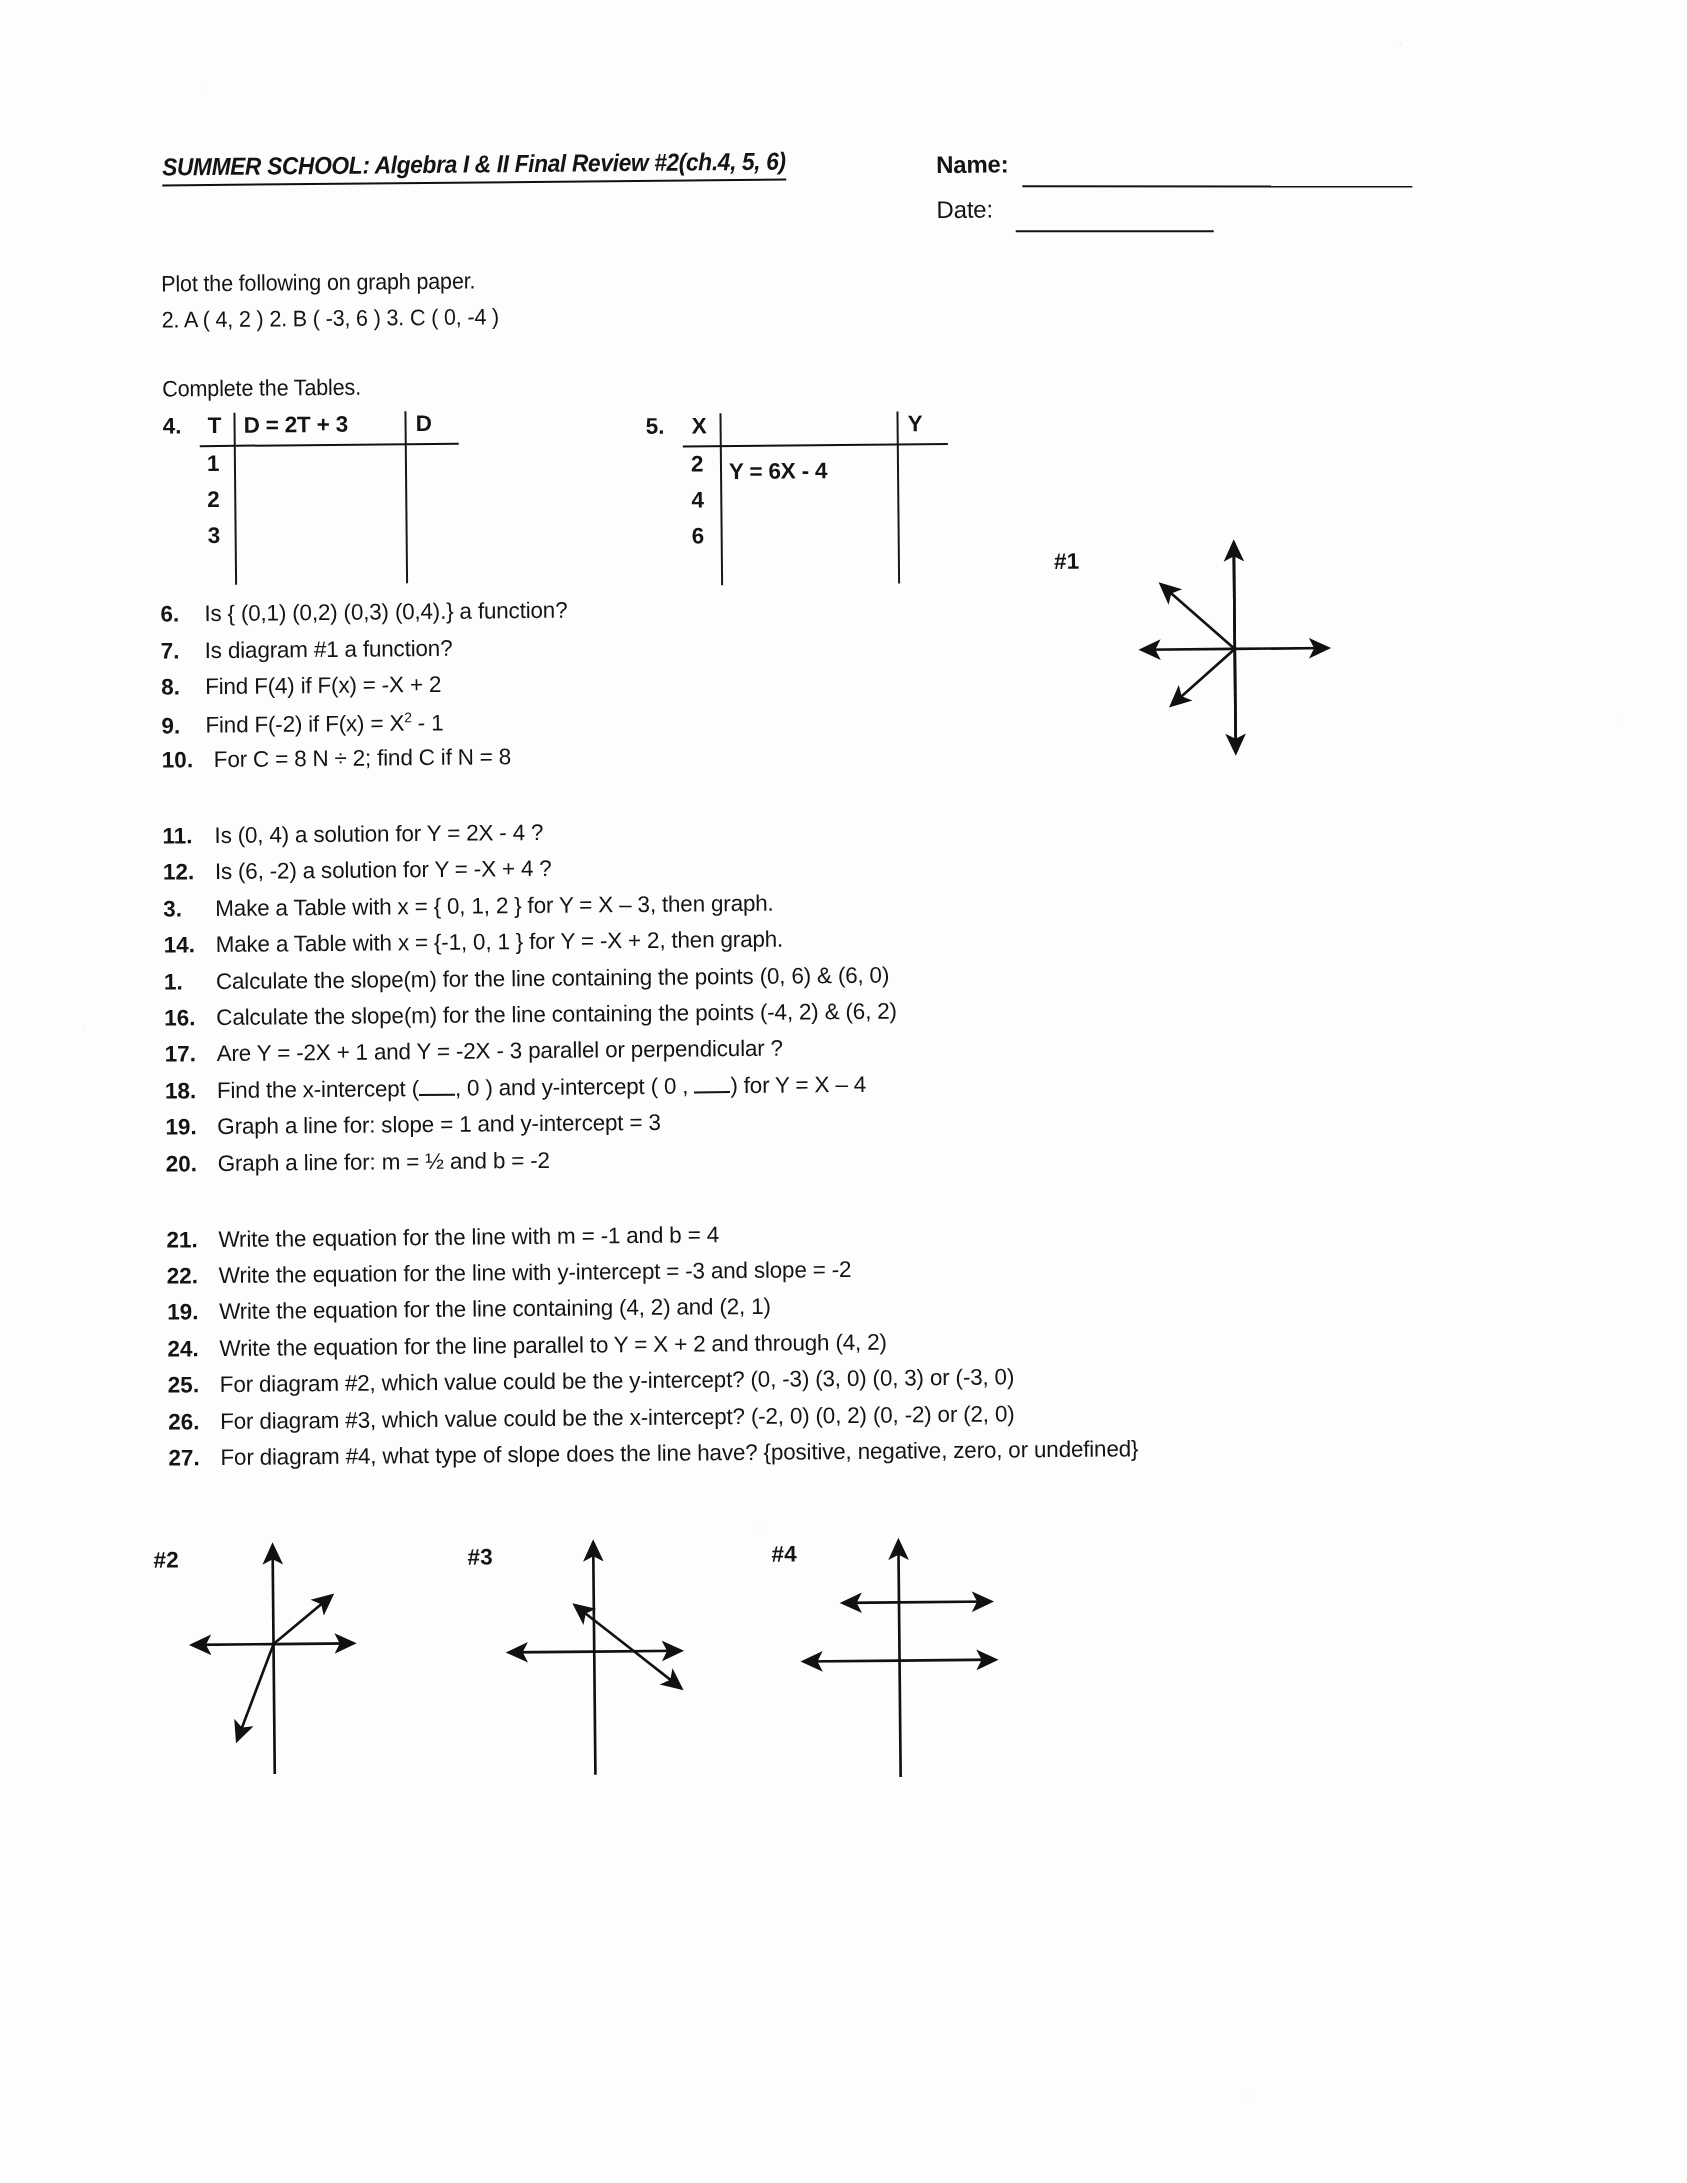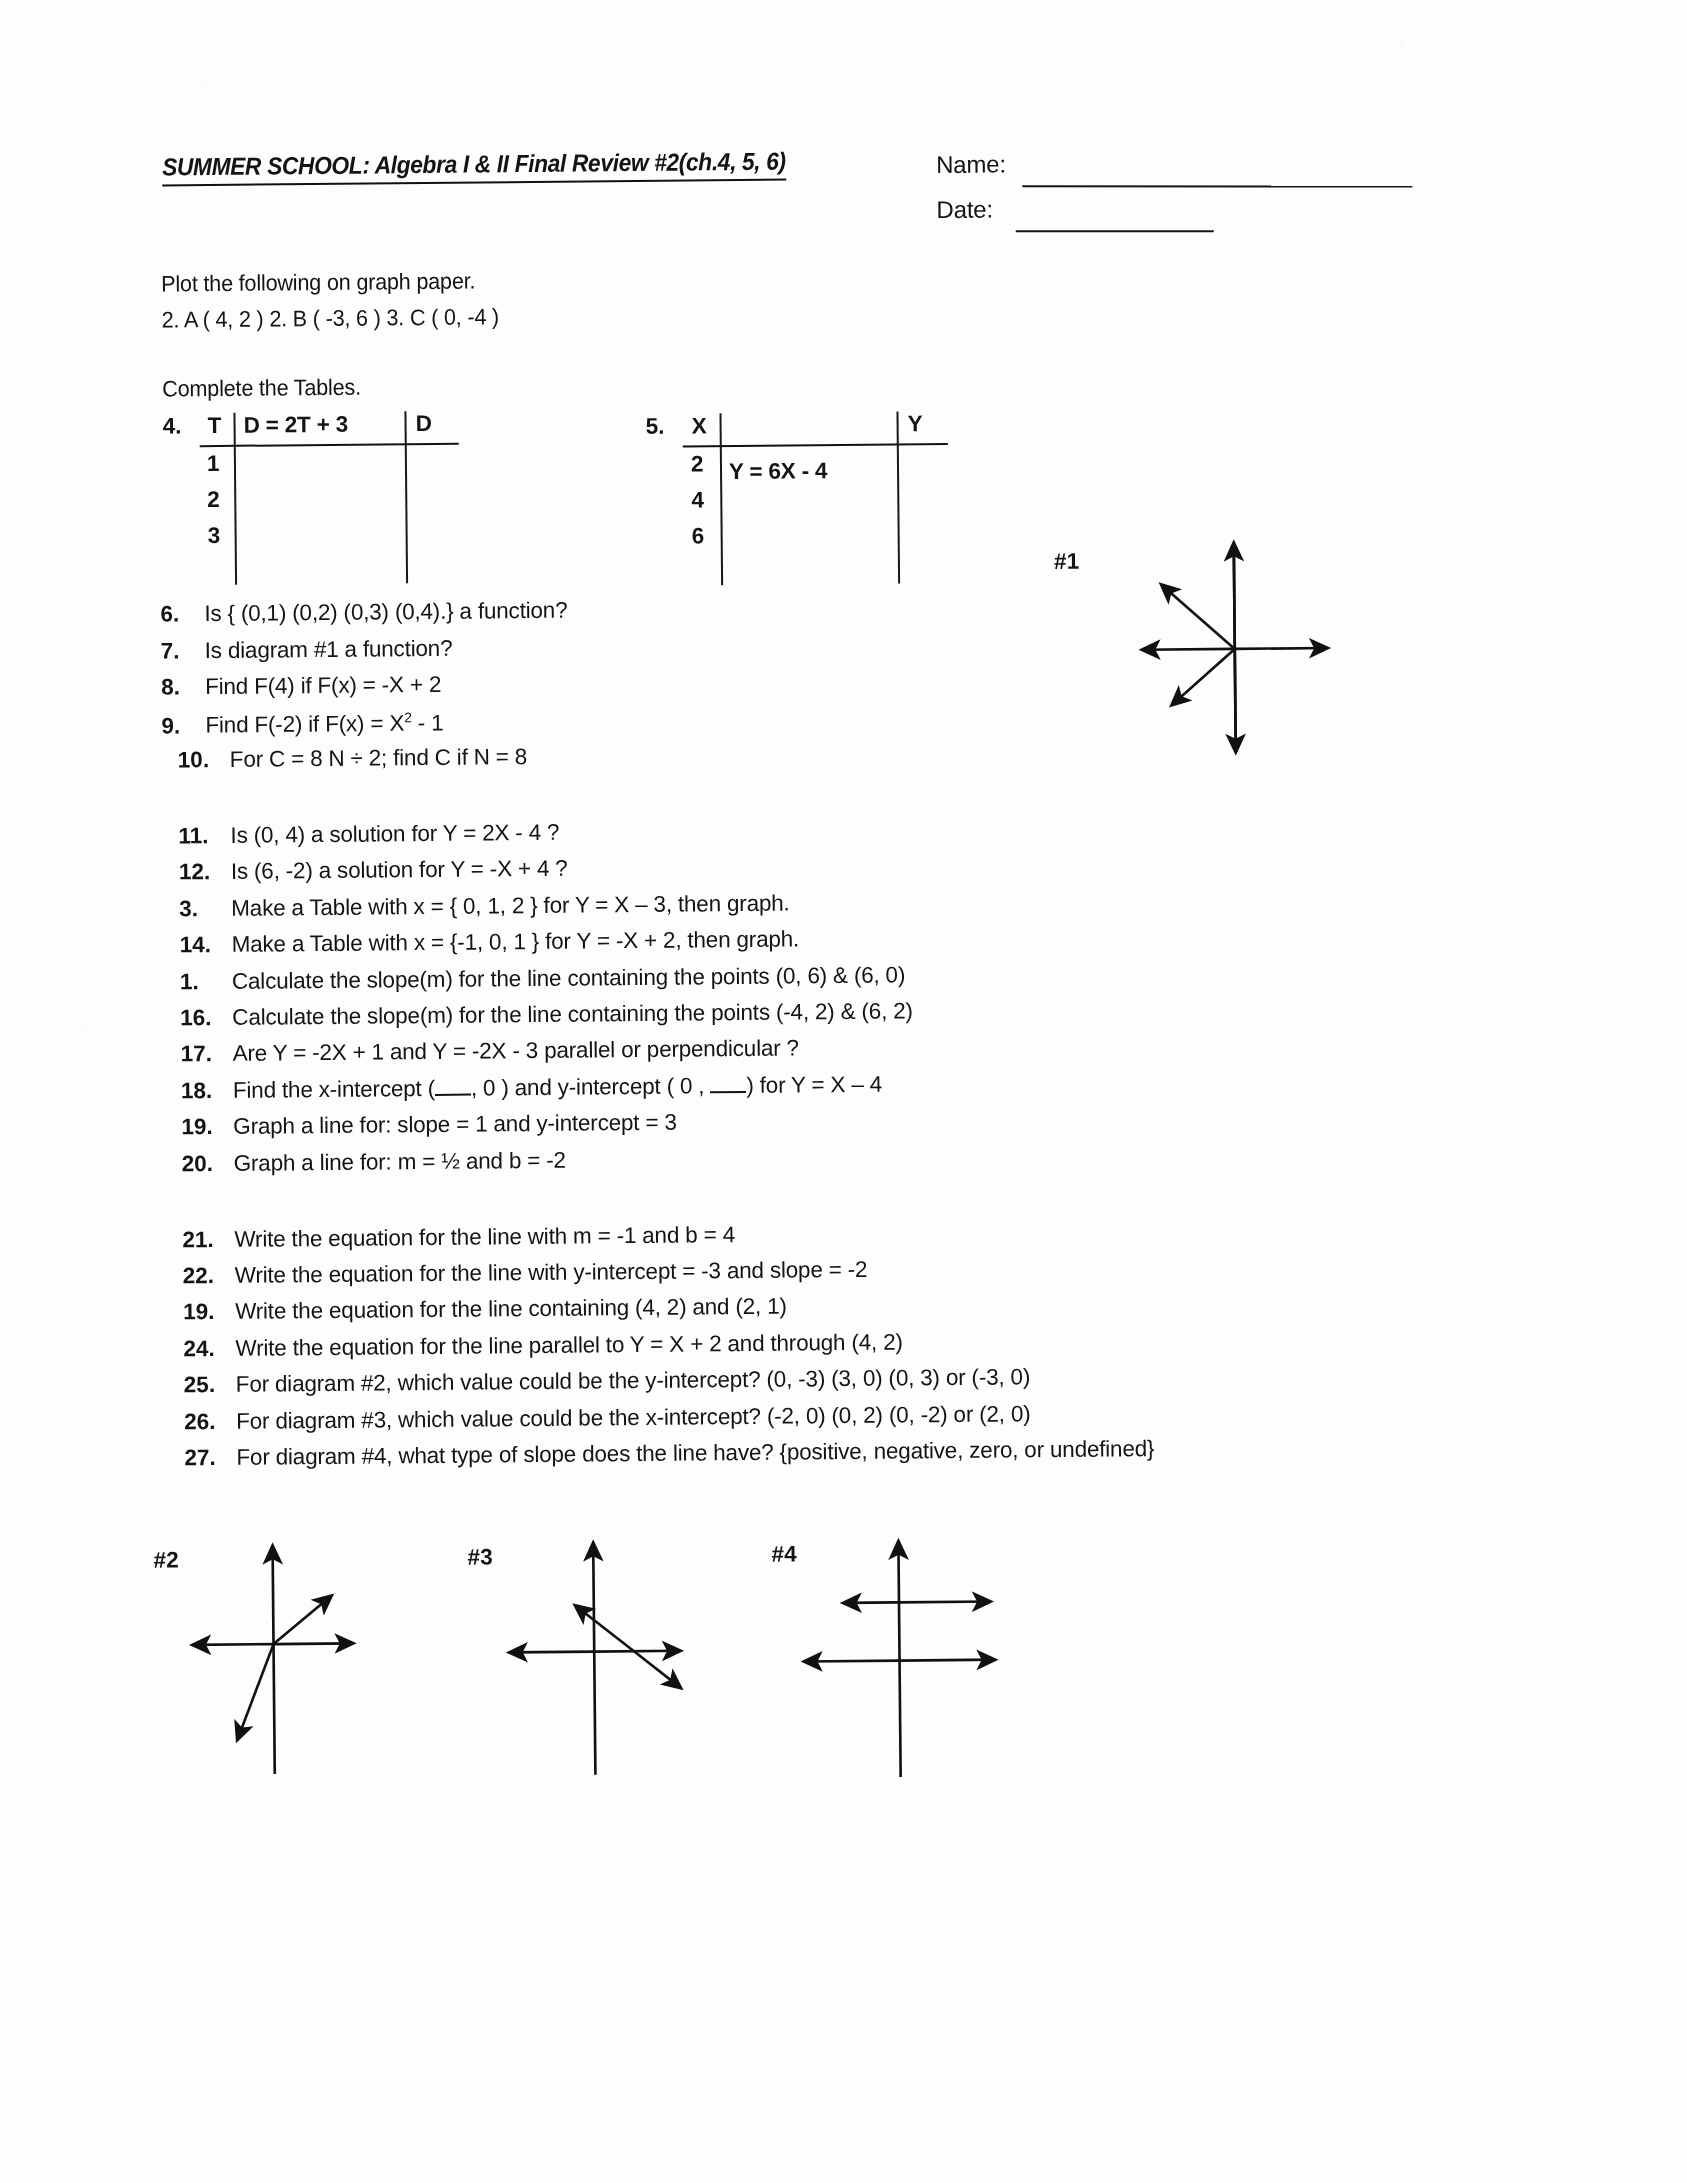--- a/index.html
+++ b/index.html
@@ -57,20 +57,21 @@
     white-space: nowrap;
     border-bottom: 2.6px solid #101010;
     padding-bottom: 2.6px;
     transform: scaleX(0.93);
     transform-origin: left top;
   }
   #name-label {
     left: 945px; top: 152px;
     font-size: 24px;
     letter-spacing: -0.2px;
+    font-weight: bold;
   }
   #name-rule {
     left: 1031px; top: 187px;
     width: 390px; height: 0;
     border-bottom: 2.6px solid #141414;
     transform: rotate(0.6deg);
     transform-origin: left center;
   }
   #date-label {
     left: 945px; top: 197px;
@@ -96,21 +97,21 @@
   .sect-head { font-weight: 400; }
 
   
   .qrow { display: flex; align-items: baseline; white-space: nowrap; }
   .qnum {
     font-weight: 700;
     width: 44px;
     flex: 0 0 44px;
     font-size: 22.5px;
   }
-  .qnum.wide { width: 52px; flex: 0 0 52px; margin-left: 16px; }
+  .qnum.wide { width: 52px; flex: 0 0 52px; }
   .qtext { font-size: 22.5px; letter-spacing: -0.2px; }
   sup { font-size: 0.62em; vertical-align: super; }
   .blank { border-bottom: 2px solid #141414; display: inline-block; width: 36px; }
 
   
   .tbl { position: absolute; }
   .tbl .tnum {
     position: absolute;
     left: 0; top: 0;
     font-weight: 700;

